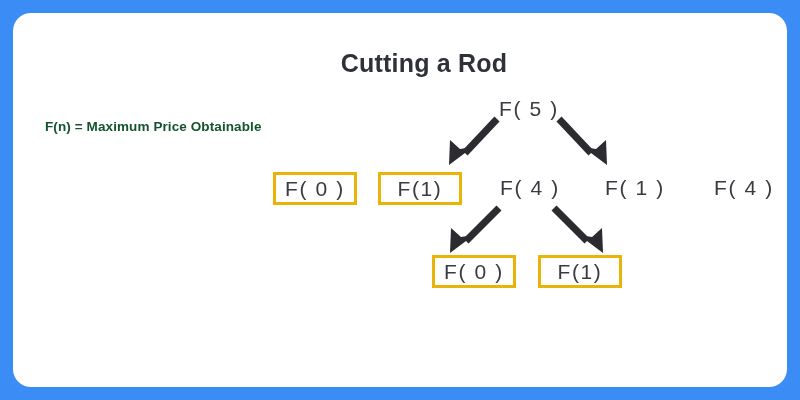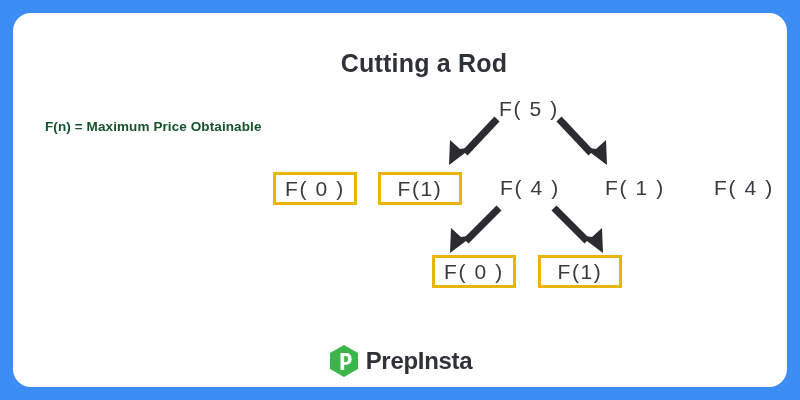--- a/index.html
+++ b/index.html
@@ -160,22 +160,15 @@
     <div class="node" style="left:487px; top:163px;">F( 4 )</div>
 
     <div class="node" style="left:592px; top:163px;">F( 1 )</div>
 
     <div class="node" style="left:701px; top:163px;">F( 4 )</div>
 
     <div class="node-boxed" style="left:419px; top:242px; width:84px; height:33px;">F( 0 )</div>
 
     <div class="node-boxed" style="left:525px; top:242px; width:84px; height:33px;">F(1)</div>
 
-    <div class="logo-wrap">
-      <svg class="logo-mark" viewBox="0 0 32 34">
-        <polygon points="16,1 30,9 30,25 16,33 2,25 2,9" fill="#3cb54a"></polygon>
-        <path d="M12.5 9 L12.5 26 L16.2 26 L16.2 20.8 L18.4 20.8 C21.6 20.8 23.6 18.6 23.6 15.1 C23.6 11.4 21.6 9 18.3 9 Z M16.2 12.1 L17.9 12.1 C19.3 12.1 20.0 13.1 20.0 15.0 C20.0 16.9 19.3 17.9 17.9 17.9 L16.2 17.9 Z" fill="#ffffff"></path>
-      </svg>
-      <span class="logo-text">PrepInsta</span>
-    </div>
 
   </div>
 </div>
 
 </body></html>

